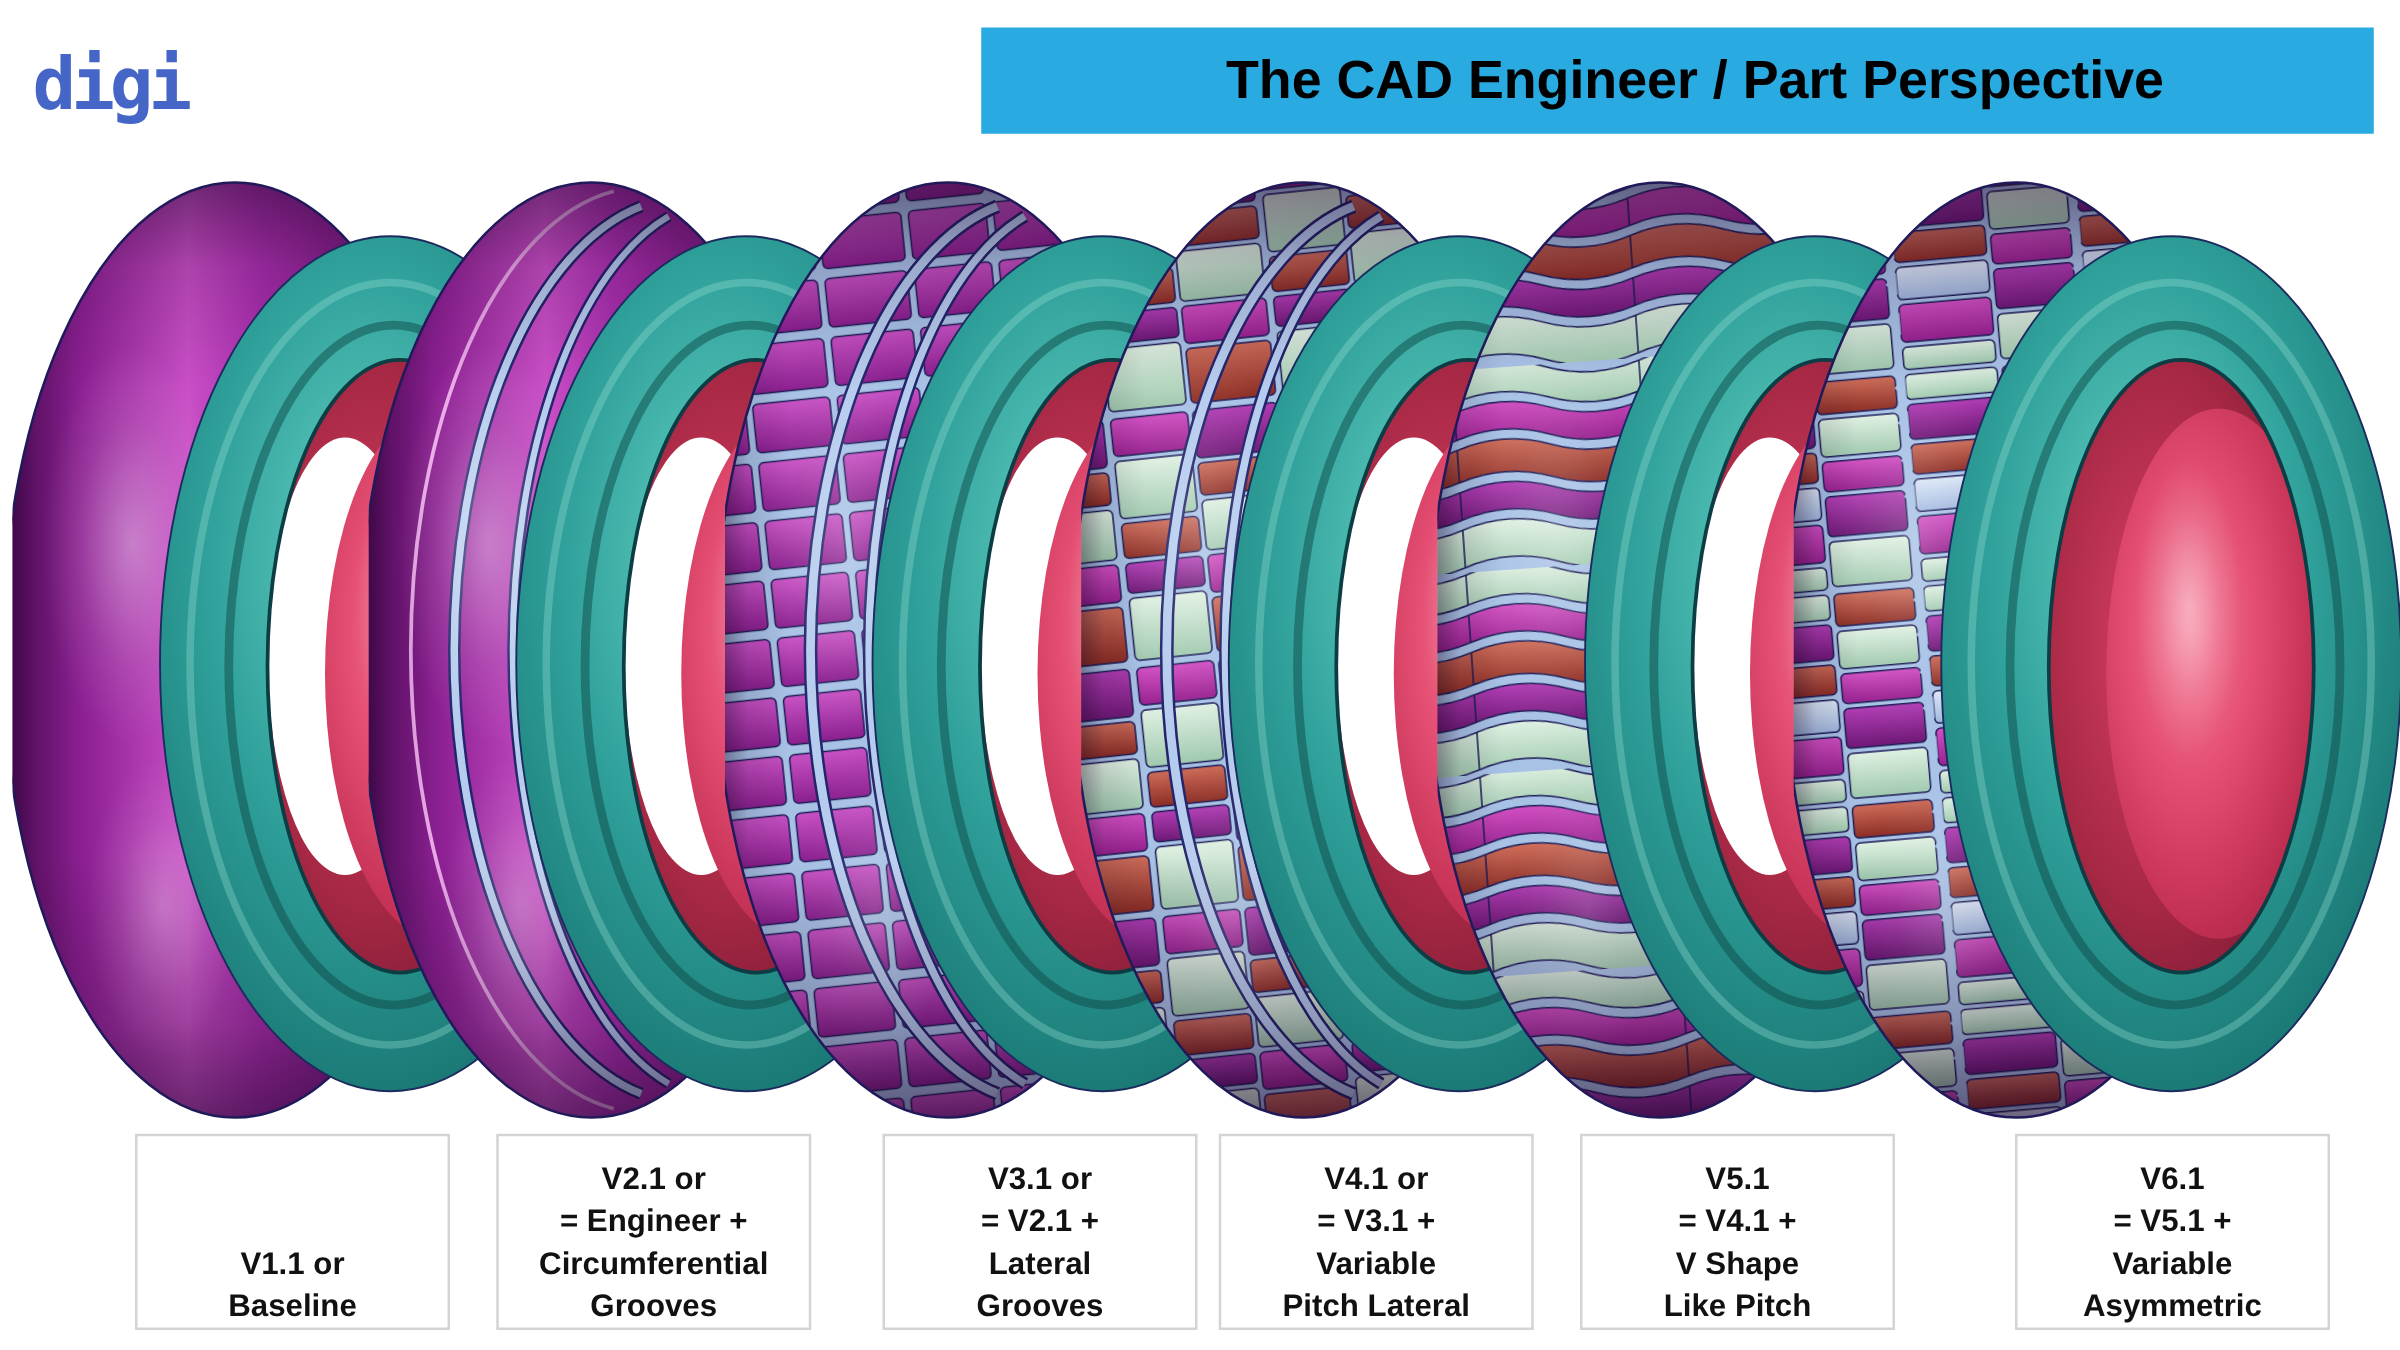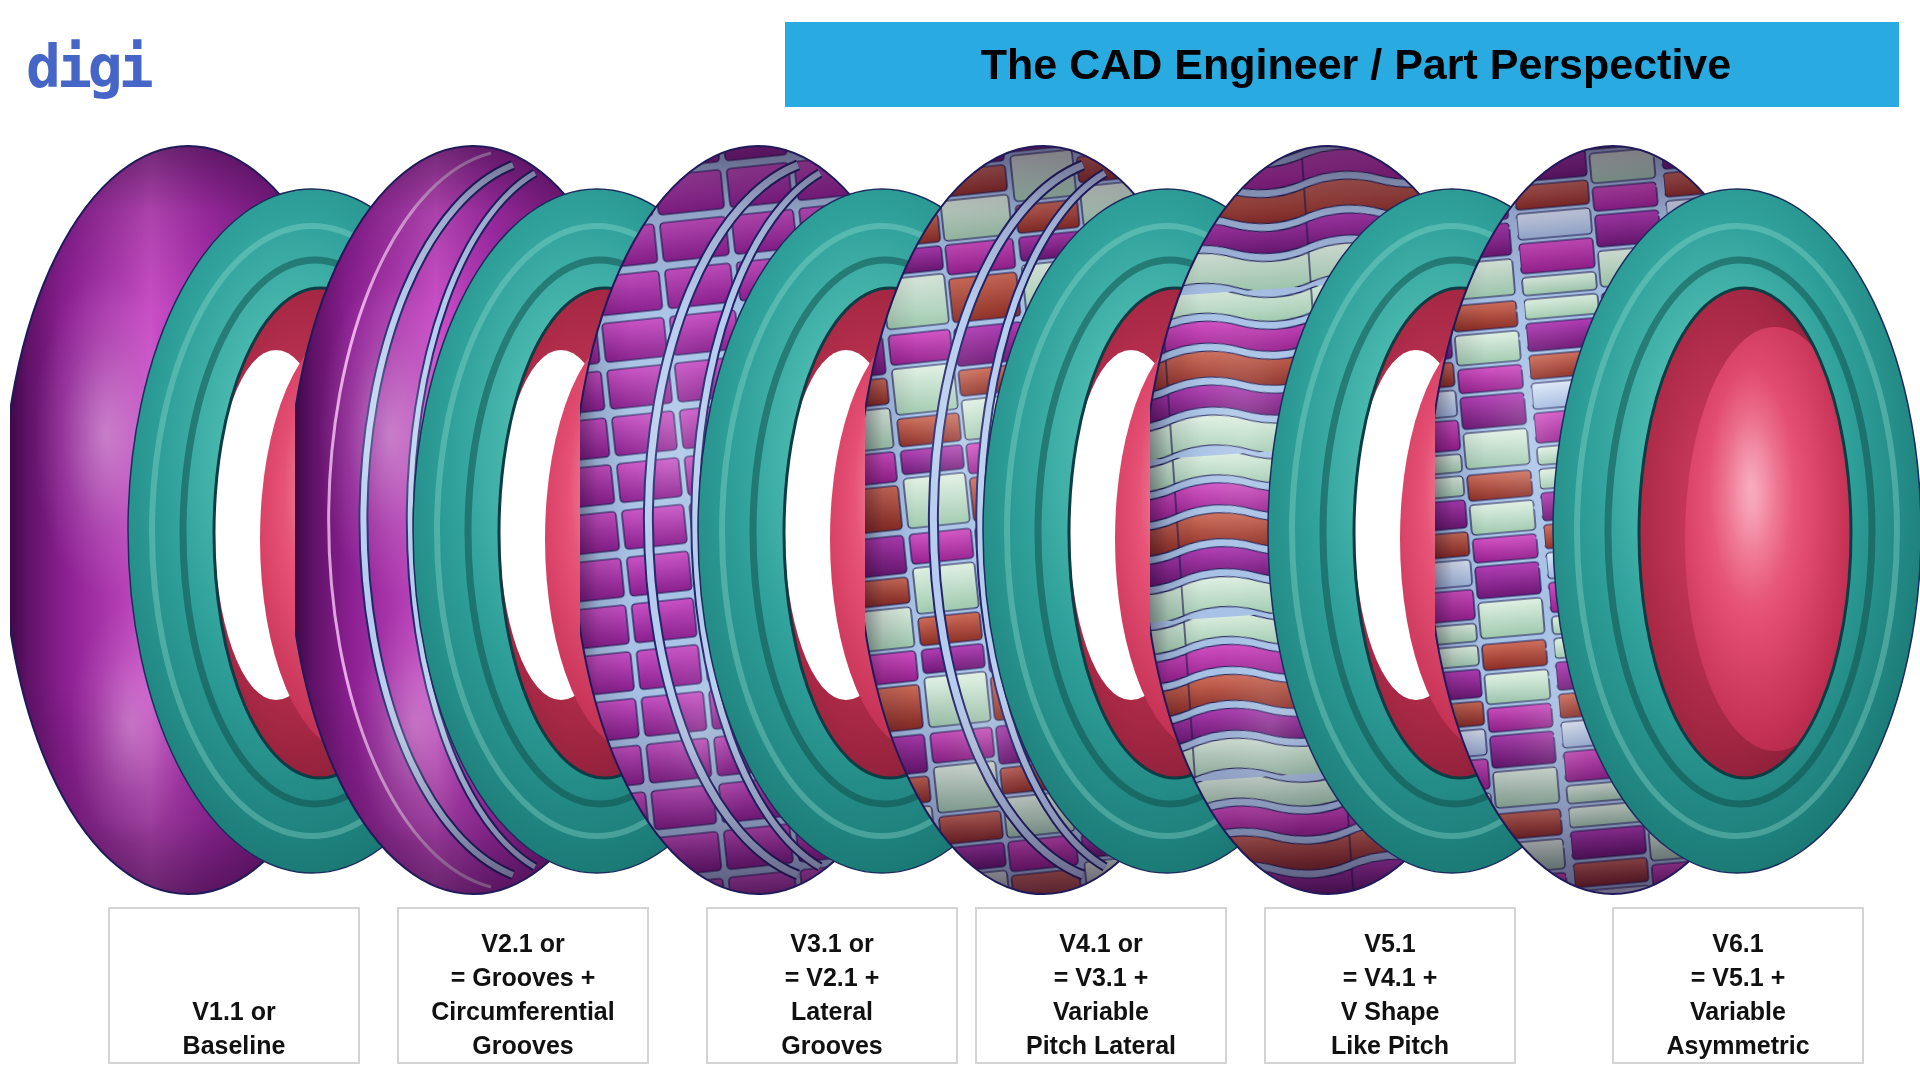--- a/index.html
+++ b/index.html
@@ -323,21 +323,21 @@
   <div id="caption-row">
       <div class="caption-box" style="left: 108px;">
         <div>
           <div class="line">V1.1 or</div>
           <div class="line">Baseline</div>
         </div>
       </div>
       <div class="caption-box" style="left: 397px;">
         <div>
           <div class="line">V2.1 or</div>
-          <div class="line">= Grooves +</div>
+          <div class="line">= Engineer +</div>
           <div class="line">Circumferential</div>
           <div class="line">Grooves</div>
         </div>
       </div>
       <div class="caption-box" style="left: 706px;">
         <div>
           <div class="line">V3.1 or</div>
           <div class="line">= V2.1 +</div>
           <div class="line">Lateral</div>
           <div class="line">Grooves</div>

